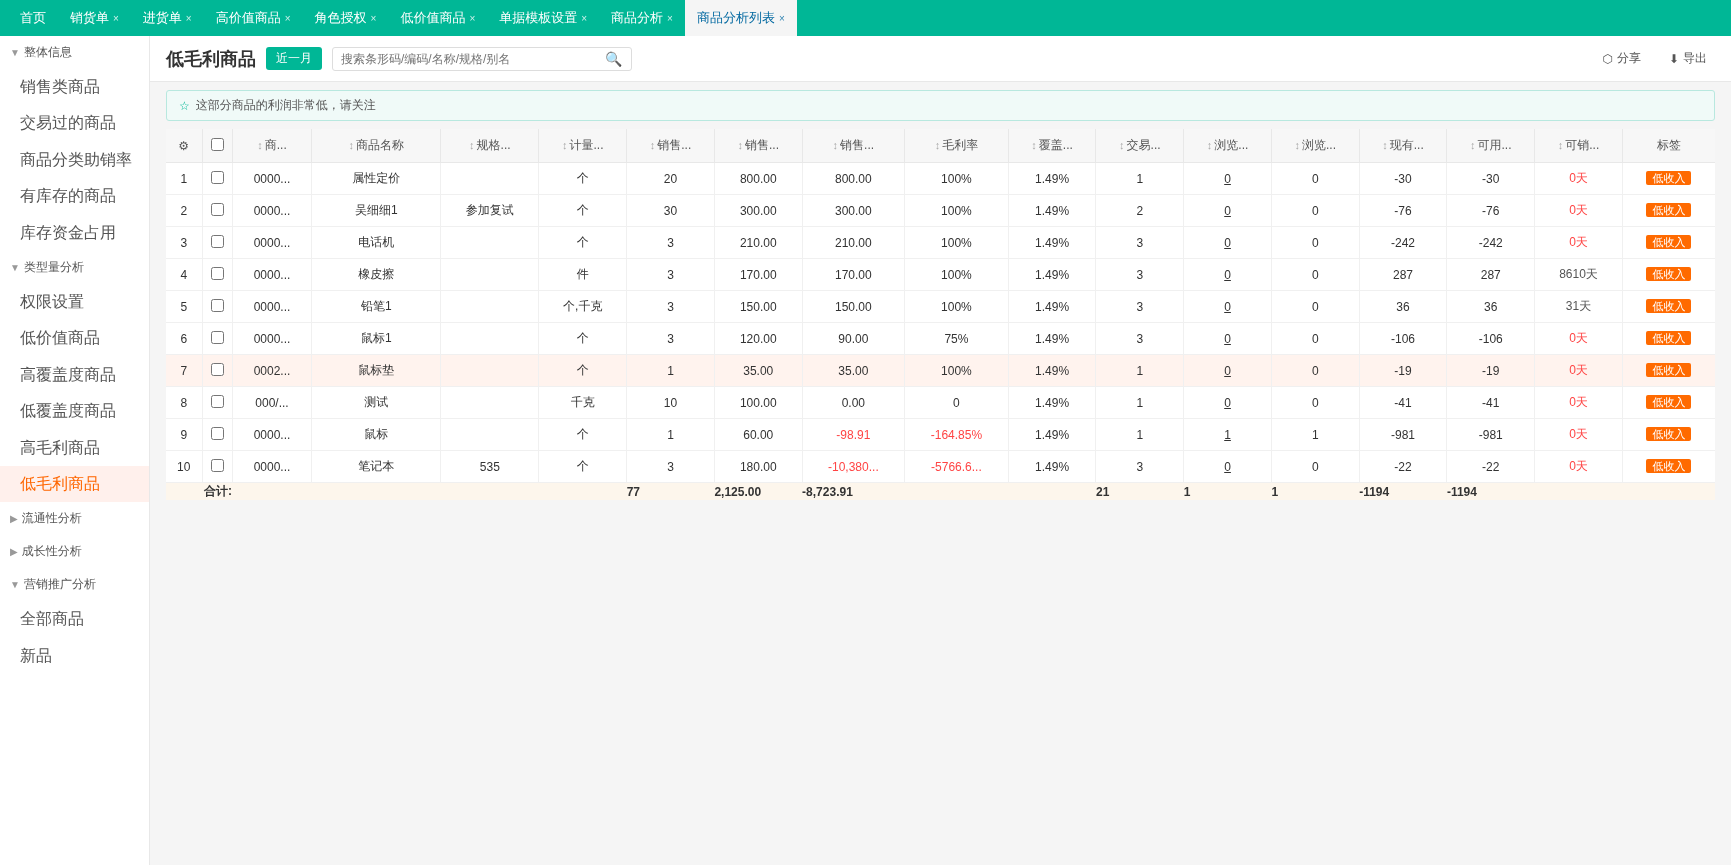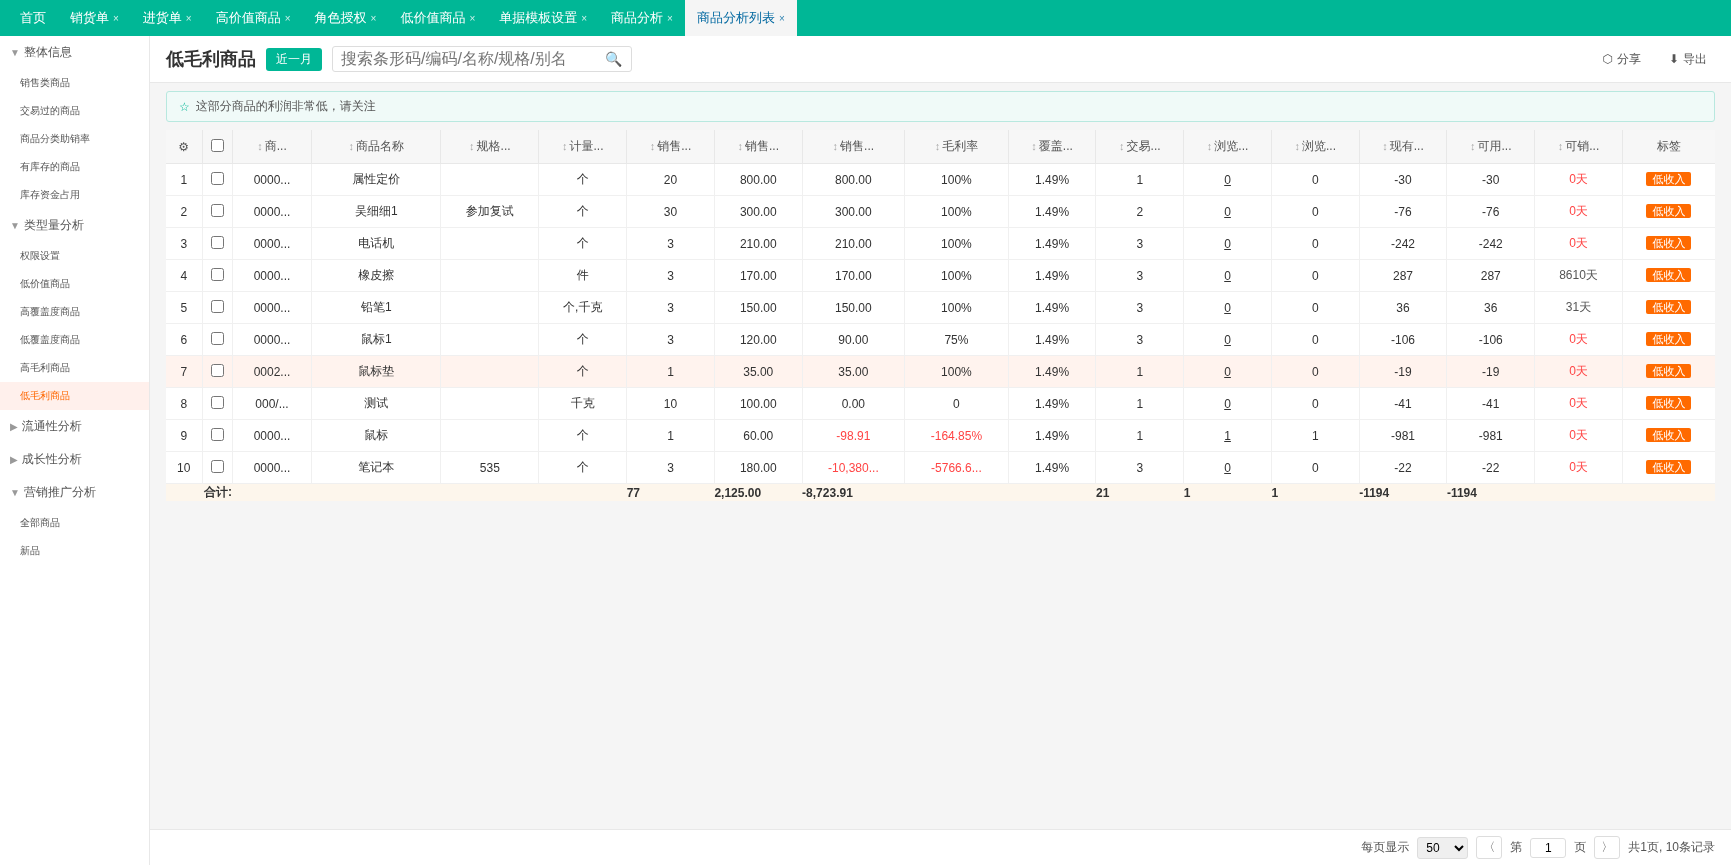--- a/index.html
+++ b/index.html
@@ -48,21 +48,21 @@
       display: flex;
       align-items: center;
       padding: 8px 10px;
       font-size: 12px;
       color: #555;
       cursor: pointer;
     }
     .sidebar-group-title .arrow { margin-right: 4px; color: #999; font-size: 10px; }
     .sidebar-item {
       padding: 7px 10px 7px 20px;
-      font-size: 10px;
+      font-size: 16px;
       color: #555;
       cursor: pointer;
       line-height: 1.4;
     }
     .sidebar-item.active { background: #fff0ec; color: #ff6600; }
 
     
     .content-area {
       flex: 1;
       display: flex;
@@ -102,21 +102,21 @@
       border: 1px solid #ddd;
       border-radius: 3px;
       padding: 3px 8px;
       flex: 1;
       max-width: 300px;
       background: #fff;
     }
     .search-box input {
       border: none;
       outline: none;
-      font-size: 16px;
+      font-size: 12px;
       flex: 1;
       color: #3b82f6;
     }
     .search-icon { color: #aaa; font-size: 14px; cursor: pointer; }
     .header-actions {
       display: flex;
       align-items: center;
       margin-left: auto;
       gap: 12px;
     }
@@ -625,29 +625,15 @@
             <td>1</td>
             <td>-1194</td>
             <td>-1194</td>
             <td></td>
             <td></td>
           </tr>
         </tfoot>
       </table>
     </div>
 
-    <div class="pagination-bar">
-      <span>每页显示</span>
-      <select class="page-size-select">
-        <option>50</option>
-        <option>100</option>
-        <option>200</option>
-      </select>
-      <button class="page-btn">〈</button>
-      <span>第</span>
-      <input type="text" class="page-input" value="1" style="">
-      <span>页</span>
-      <button class="page-btn">〉</button>
-      <span>共1页, 10条记录</span>
-    </div>
 
   </div>
 </div>
 
 </body></html>

